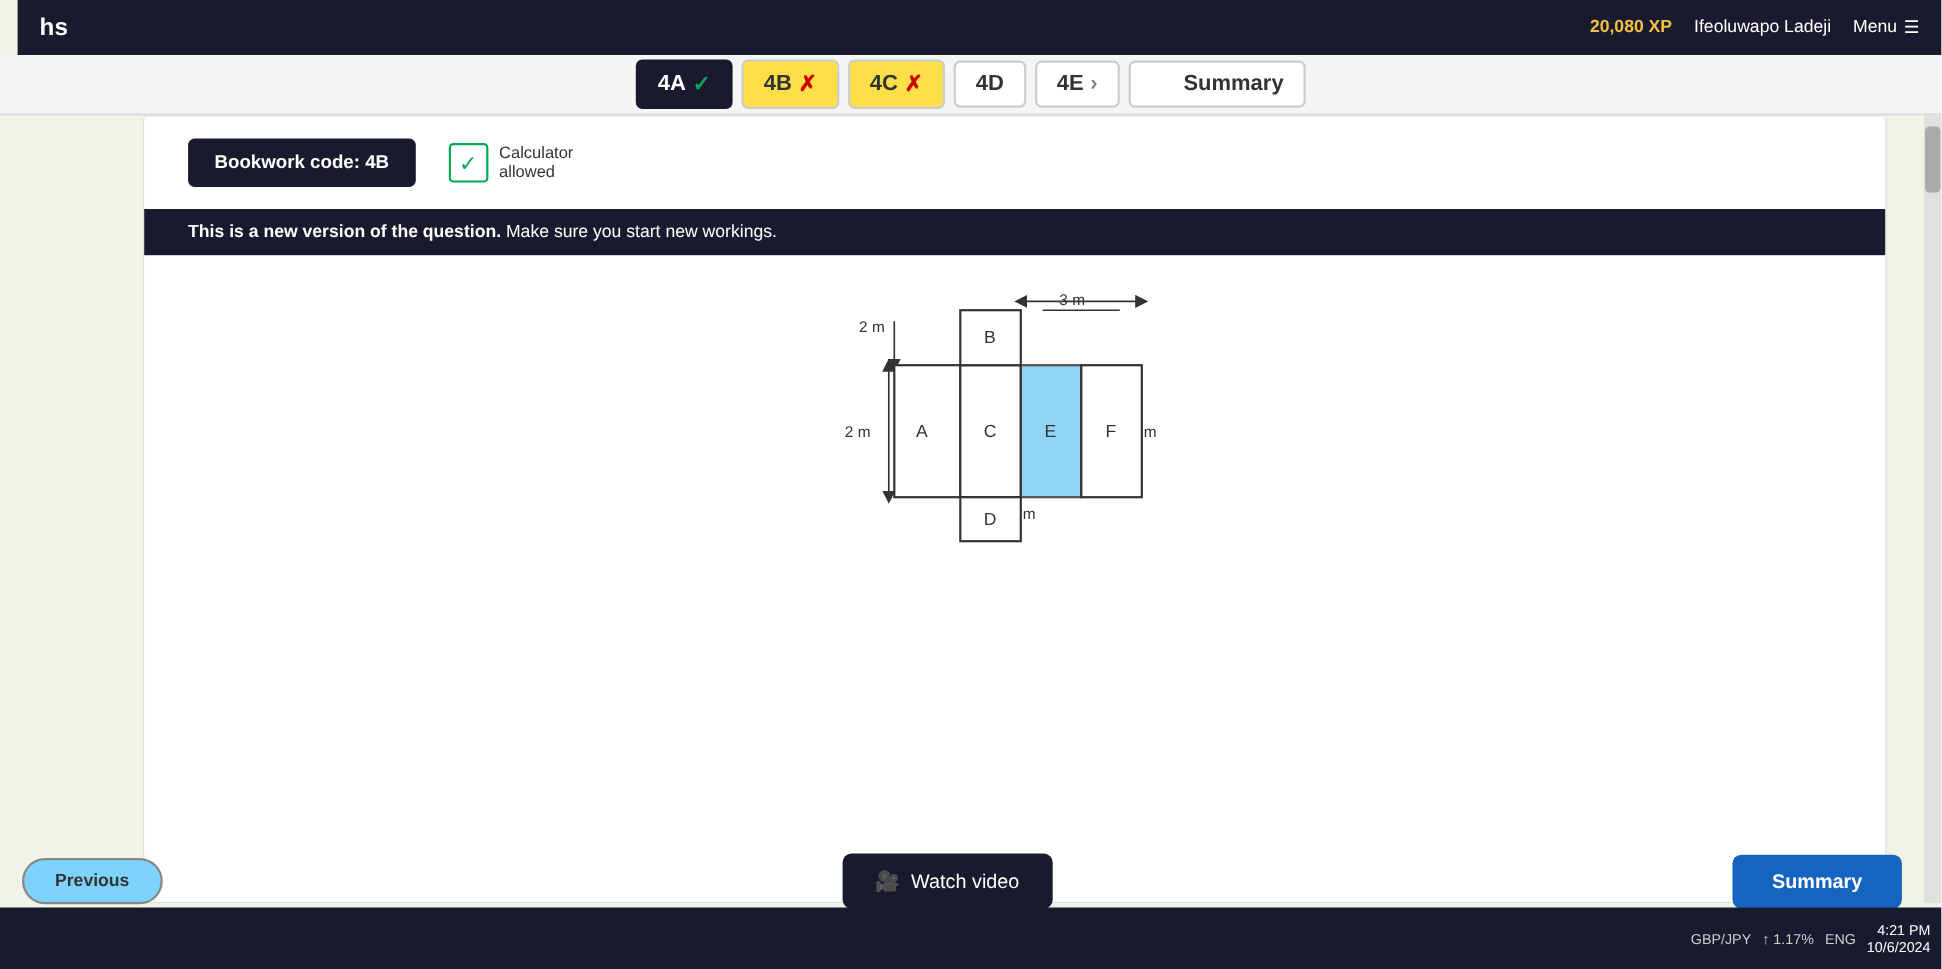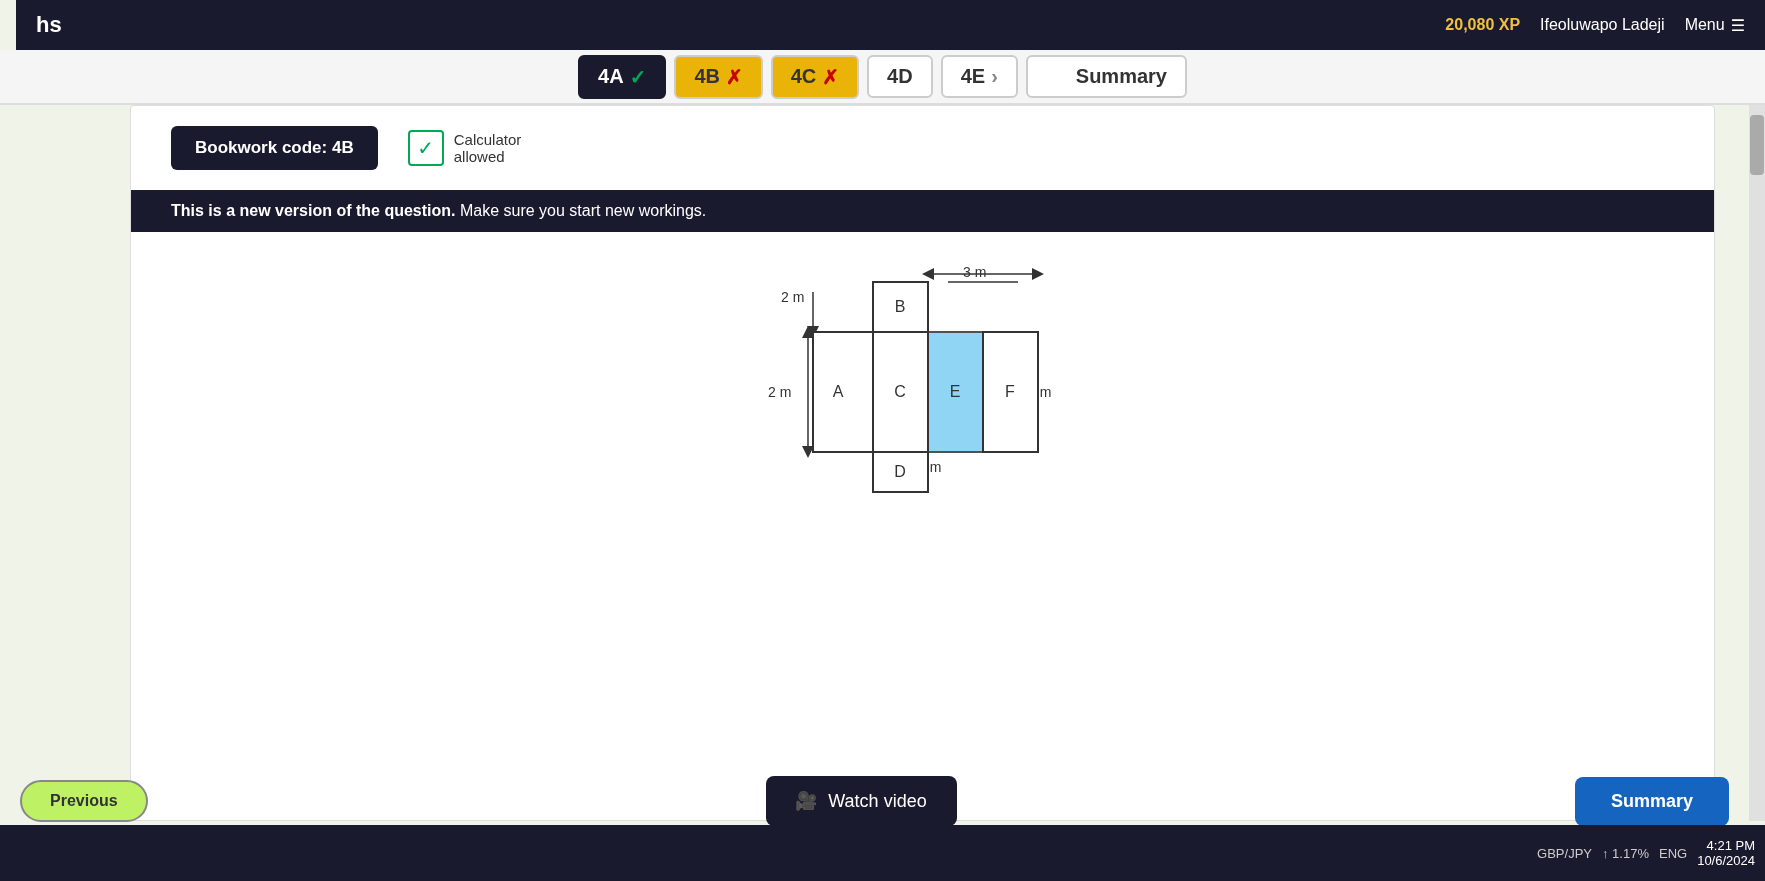--- a/index.html
+++ b/index.html
@@ -78,21 +78,21 @@
       align-items: center;
       gap: 6px;
       border: 2px solid transparent;
     }
     .tab-active {
       background: #1a1a2e;
       color: white;
       border-color: #1a1a2e;
     }
     .tab-wrong {
-      background: #eab308;
+      background: #fde047;
       color: #333;
       border: 2px solid #ccc;
     }
     .tab-neutral {
       background: white;
       color: #333;
       border: 2px solid #ccc;
     }
     .tab-summary {
       background: white;
@@ -184,21 +184,21 @@
     .diagram-area {
       display: flex;
       justify-content: center;
       align-items: center;
       margin-top: 10px;
     }
     .diagram-svg {
       margin: 0 auto;
     }
     .prev-btn {
-      background: #bef264;
+      background: #7dd3fc;
       border: 2px solid #888;
       border-radius: 25px;
       padding: 10px 28px;
       font-size: 16px;
       cursor: pointer;
       font-weight: bold;
       color: #333;
     }
     .watch-video-btn {
       background: #1a1a2e;

